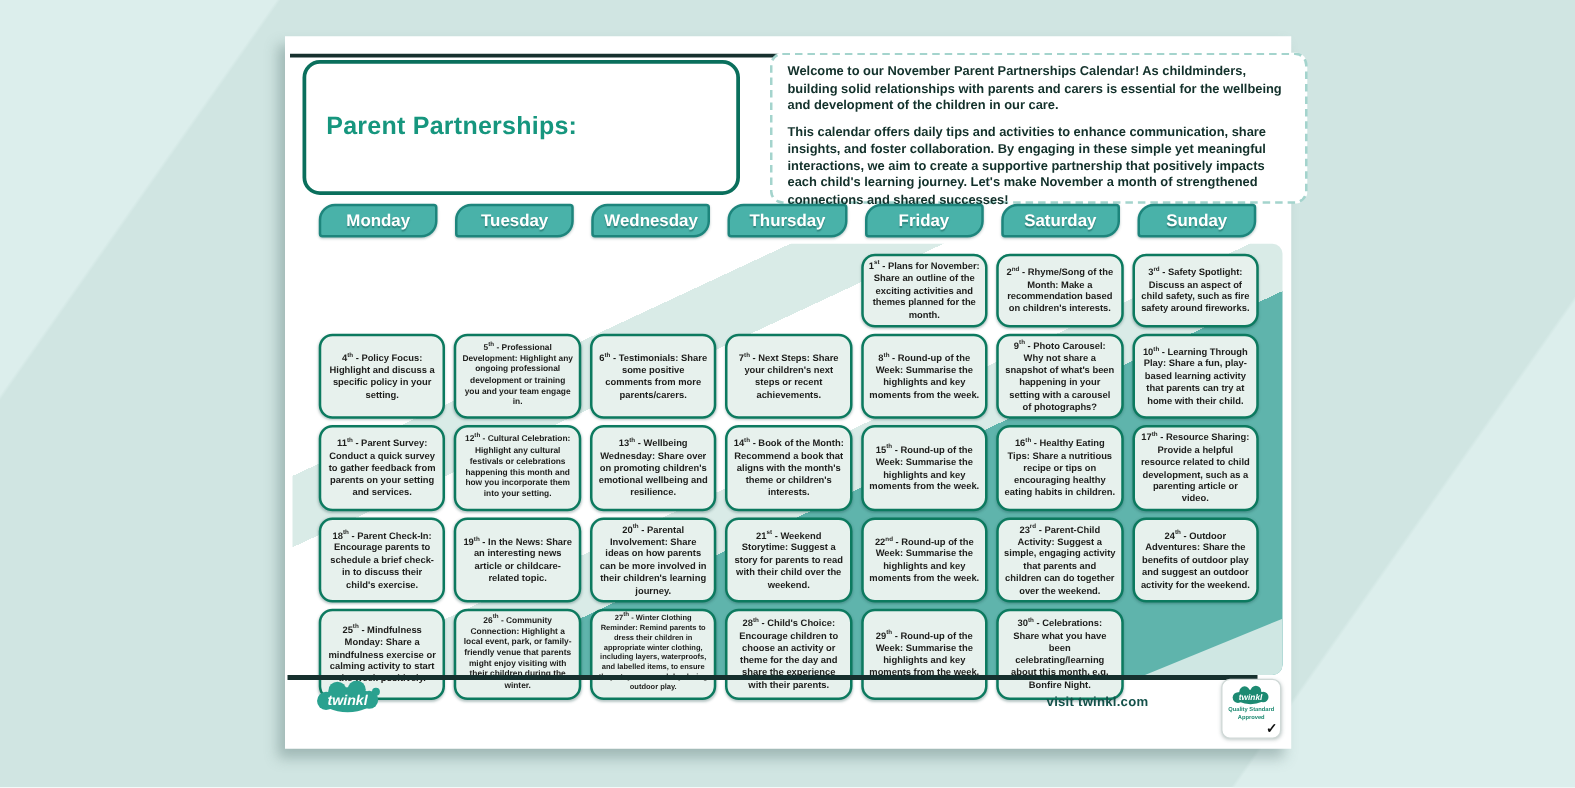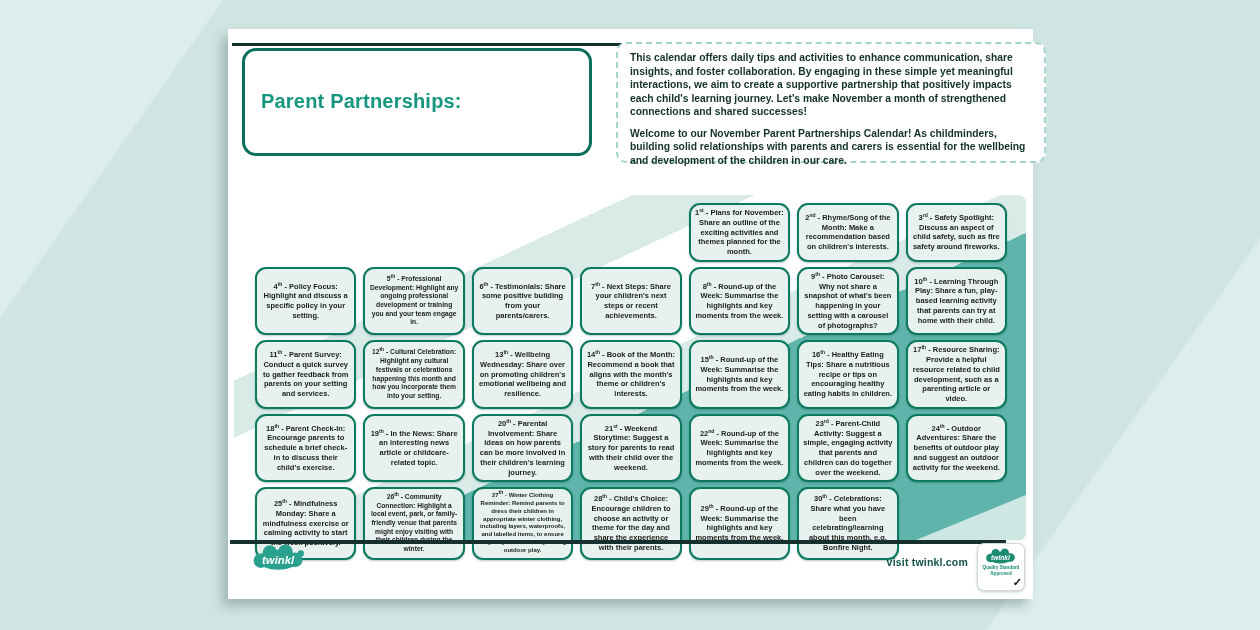--- a/index.html
+++ b/index.html
@@ -67,21 +67,21 @@
     text-align:center;color:#1d1d1b;font-size:7.5px;line-height:1.3;
     box-shadow:0 1px 2px rgba(20,70,65,.3);
   }
   .cell b{font-weight:bold;}
   .cell sup{font-size:5px;line-height:0;}
   .cell.small{font-size:6.7px;}
   .cell.xsmall{font-size:6px;}
 
   .footer-logo{position:absolute;left:22px;top:514px;width:58px;height:30px;}
   .visit{
-    position:absolute;left:560px;top:527px;width:180px;text-align:right;
+    position:absolute;left:560px;top:527px;width:180px;text-align:center;
     color:#14514a;font-size:10.5px;font-weight:bold;letter-spacing:.2px;
   }
   .badge{
     position:absolute;left:749px;top:514px;width:48px;height:48px;background:#fff;
     border:1px solid #cfd8d6;border-radius:7px;box-shadow:0 1px 3px rgba(60,90,85,.3);
     display:flex;flex-direction:column;align-items:center;padding-top:4px;box-sizing:border-box;
   }
   .badge .lines{color:#1d8a72;font-size:4.6px;font-weight:bold;text-align:center;line-height:1.25;}
   .badge .tick{position:absolute;right:2px;bottom:1px;font-size:11px;color:#111;font-weight:bold;}
 </style>
@@ -90,45 +90,54 @@
 
 <div class="stage">
   <div class="page">
     <div class="rule top"></div>
 
     <div class="title-box">
       <span>Parent Partnerships:</span>
     </div>
 
     <div class="welcome-box">
+      <p>Welcome to our November Parent Partnerships Calendar! As childminders, building solid relationships with parents and carers is essential for the wellbeing and development of the children in our care.</p>
       <p>This calendar offers daily tips and activities to enhance communication, share insights, and foster collaboration. By engaging in these simple yet meaningful interactions, we aim to create a supportive partnership that positively impacts each child's learning journey. Let's make November a month of strengthened connections and shared successes!</p>
-      <p>Welcome to our November Parent Partnerships Calendar! As childminders, building solid relationships with parents and carers is essential for the wellbeing and development of the children in our care.</p>
-    </div>
-
+    </div>
+
+    <div class="day-row">
+        <div class="day">Monday</div>
+        <div class="day">Tuesday</div>
+        <div class="day">Wednesday</div>
+        <div class="day">Thursday</div>
+        <div class="day">Friday</div>
+        <div class="day">Saturday</div>
+        <div class="day">Sunday</div>
+      </div>
 
     <div class="grid-panel">
       <div class="corner-accent"></div>
       <div class="calendar-grid">
           <div class="cell" style="grid-area: 1 / 5;">
             <b>1<sup>st</sup> - Plans for November: <span>Share an outline of the exciting activities and themes planned for the month.</span></b>
           </div>
           <div class="cell" style="grid-area: 1 / 6;">
             <b>2<sup>nd</sup> - Rhyme/Song of the Month: <span>Make a recommendation based on children's interests.</span></b>
           </div>
           <div class="cell" style="grid-area: 1 / 7;">
             <b>3<sup>rd</sup> - Safety Spotlight: <span>Discuss an aspect of child safety, such as fire safety around fireworks.</span></b>
           </div>
           <div class="cell" style="grid-area: 2 / 1;">
             <b>4<sup>th</sup> - Policy Focus: <span>Highlight and discuss a specific policy in your setting.</span></b>
           </div>
           <div class="cell small" style="grid-area: 2 / 2;">
             <b>5<sup>th</sup> - Professional Development: <span>Highlight any ongoing professional development or training you and your team engage in.</span></b>
           </div>
           <div class="cell" style="grid-area: 2 / 3;">
-            <b>6<sup>th</sup> - Testimonials: <span>Share some positive building from your parents/carers.</span></b>
+            <b>6<sup>th</sup> - Testimonials: <span>Share some positive comments from more parents/carers.</span></b>
           </div>
           <div class="cell" style="grid-area: 2 / 4;">
             <b>7<sup>th</sup> - Next Steps: <span>Share your children's next steps or recent achievements.</span></b>
           </div>
           <div class="cell" style="grid-area: 2 / 5;">
             <b>8<sup>th</sup> - Round-up of the Week: <span>Summarise the highlights and key moments from the week.</span></b>
           </div>
           <div class="cell" style="grid-area: 2 / 6;">
             <b>9<sup>th</sup> - Photo Carousel: <span>Why not share a snapshot of what's been happening in your setting with a carousel of photographs?</span></b>
           </div>

